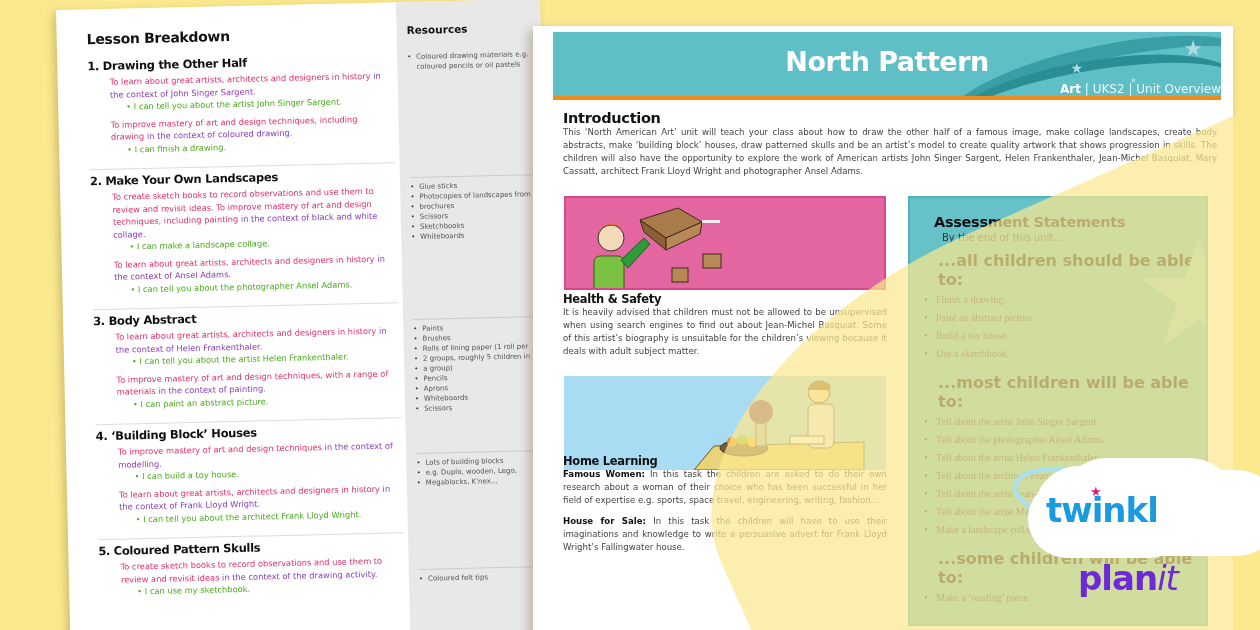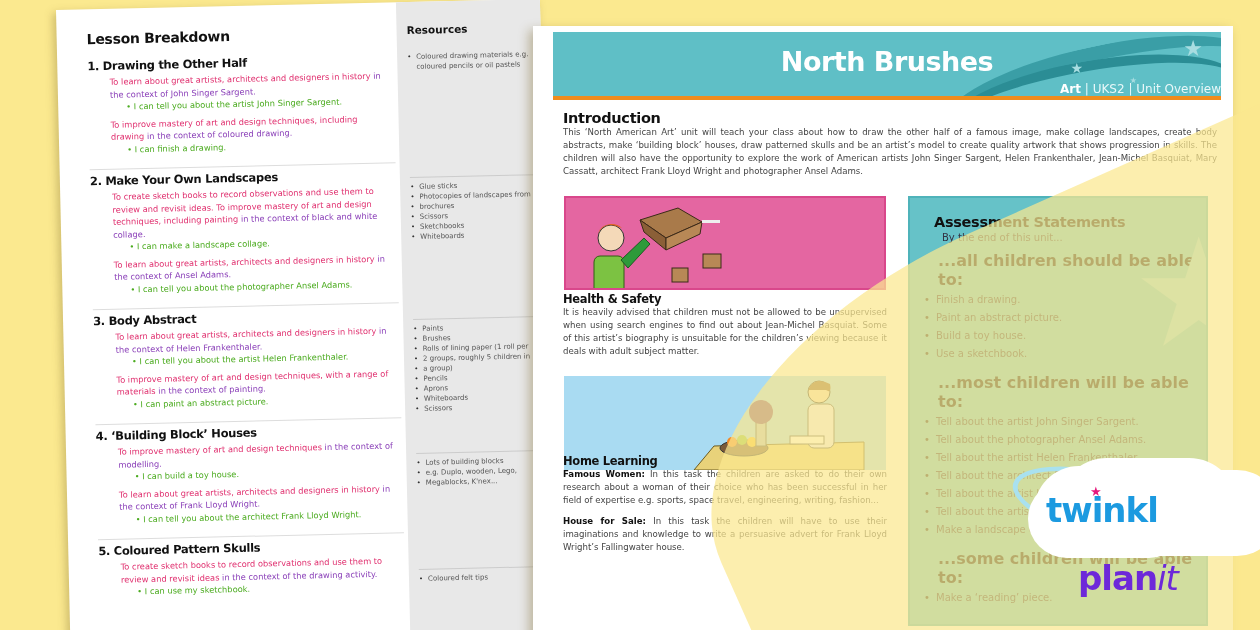--- a/index.html
+++ b/index.html
@@ -41,21 +41,21 @@
   .pic1 { position: absolute; left: 31px; top: 170px; width: 322px; height: 94px; background: #e466a1; border: 2px solid #d9478b; overflow: hidden; }
   .pic2 { position: absolute; left: 31px; top: 350px; width: 322px; height: 94px; background: #a9dbf2; overflow: hidden; }
   .hs { position: absolute; left: 30px; top: 266px; width: 324px; }
   .hl { position: absolute; left: 30px; top: 428px; width: 324px; }
   .hl .para b { color: #111; }
 
   .assess { position: absolute; left: 375px; top: 170px; width: 300px; height: 430px; background: #66c2c8; border: 2px solid #4fb3ba; padding: 16px 0 0 24px; overflow: hidden; }
   .assess-title { font-weight: bold; font-size: 14.5px; color: #111; letter-spacing: -0.3px; }
   .assess-sub { font-size: 10px; color: #334; margin: 2px 0 8px 8px; }
   .assess-h { font-weight: bold; font-size: 16px; color: #111; margin: 6px 0 2px 4px; }
-  .assess li { list-style: none; font-size: 10px; line-height: 18px; color: #334; padding-left: 14px; margin-left: -12px; position: relative; white-space: nowrap; }
+  .assess li { list-style: none; font-size: 10px; line-height: 18px; color: #334; padding-left: 14px; margin-left: -12px; position: relative; white-space: nowrap; font-family: Liberation Serif, serif; }
   .assess li:before { content: "•"; position: absolute; left: 2px; color: #222; }
   .bigstar { position: absolute; right: -60px; top: 20px; font-size: 150px; color: #8fd3d8; line-height: 1; }
 
   
   .yellow-swoosh { position: absolute; left: 640px; top: 380px; width: 900px; height: 500px; background: rgba(251,232,143,.72); transform: rotate(-24deg); transform-origin: top left; border-radius: 40% 0 0 0; }
   .logo { position: absolute; left: 1028px; top: 480px; width: 200px; height: 140px; }
   .cloud { position: absolute; left: 0; top: 0; width: 160px; height: 78px; background: #fff; border-radius: 40px; box-shadow: 12px -8px 0 6px #fff, 40px -12px 0 10px #fff, 88px -6px 0 4px #fff; }
   .ring { position: absolute; left: -18px; top: -6px; width: 210px; height: 70px; border: 5px solid #a9e1ef; border-radius: 50%; transform: rotate(14deg); }
   .twinkl { position: absolute; left: 18px; top: 10px; font-weight: bold; font-size: 34px; color: #1c9ae0; letter-spacing: -1px; font-family: "DejaVu Sans", sans-serif; }
   .twinkl-star { position: absolute; left: 62px; top: 4px; color: #e5197c; font-size: 13px; }
@@ -143,21 +143,21 @@
   </div>
 </div>
 
 <div class="right-page">
   <div class="header">
     <div class="wave1"></div>
     <div class="wave2"></div>
     <span class="star" style="right:18px;top:4px;font-size:22px">★</span>
     <span class="star" style="right:138px;top:28px;font-size:14px">★</span>
     <span class="star" style="right:84px;top:44px;font-size:8px">★</span>
-    <div class="header-title">North Brushes</div>
+    <div class="header-title">North Pattern</div>
     <div class="header-sub"><b>Art</b><span> | UKS2 | Unit Overview</span></div>
   </div>
 
   <div class="intro">
     <div class="h2">Introduction</div>
     <div class="para">This ‘North American Art’ unit will teach your class about how to draw the other half of a famous image, make collage landscapes, create body abstracts, make ‘building block’ houses, draw patterned skulls and be an artist’s model to create quality artwork that shows progression in skills. The children will also have the opportunity to explore the work of American artists John Singer Sargent, Helen Frankenthaler, Jean-Michel Basquiat, Mary Cassatt, architect Frank Lloyd Wright and photographer Ansel Adams.</div>
   </div>
 
   <div class="pic1">
     <svg width="322" height="94" viewBox="0 0 322 94">

